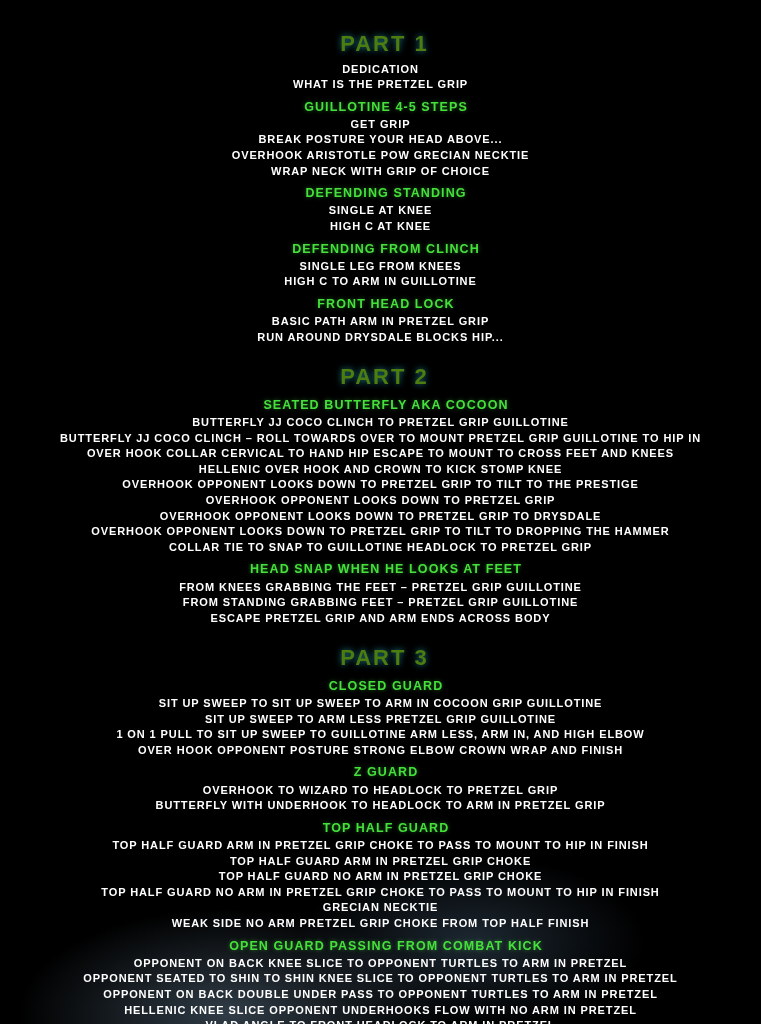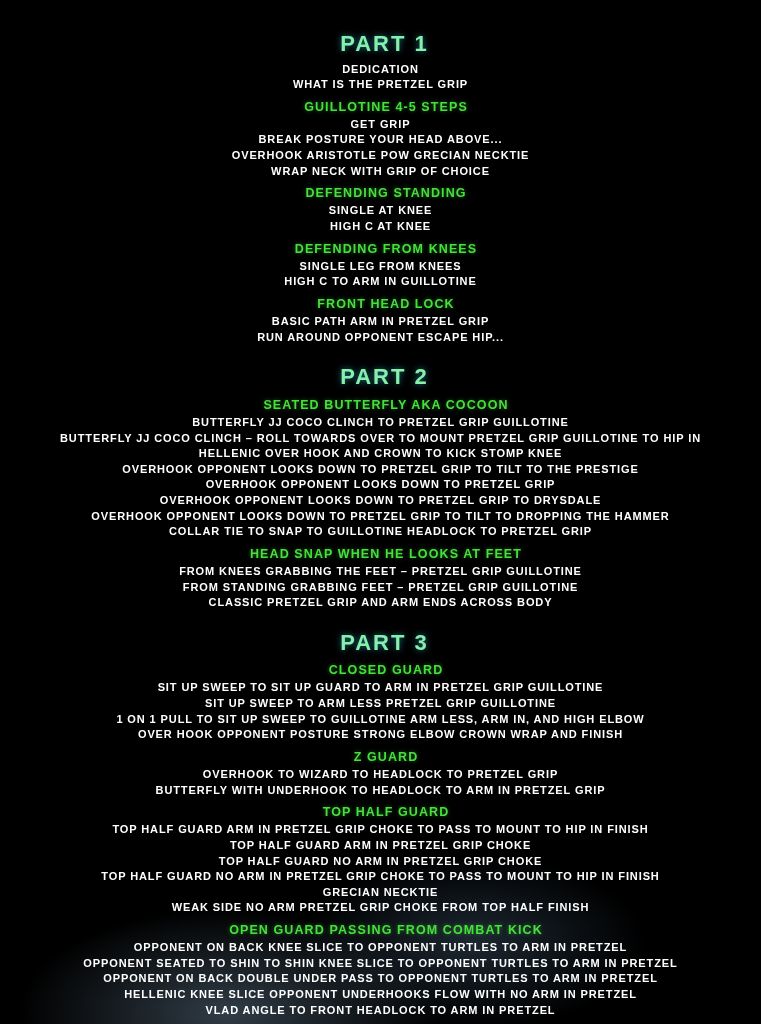--- a/index.html
+++ b/index.html
@@ -34,21 +34,21 @@
   .content {
     position: relative;
     z-index: 2;
     padding: 30px 0 12px 0;
     text-align: center;
   }
   .part-title {
     font-size: 22px;
     font-weight: bold;
     letter-spacing: 2px;
-    color: #86efac;
+    color: #4d7c0f;
     text-shadow: 0 0 6px rgba(53,217,242,0.55);
     margin: 0 0 4px 8px;
     line-height: 1.25;
   }
   .section-title {
     font-size: 12.5px;
     font-weight: bold;
     letter-spacing: 1.1px;
     color: #46e03c;
     text-shadow: 0 0 4px rgba(70,224,60,0.45);
@@ -81,57 +81,58 @@
       <div class="section-title">GUILLOTINE 4-5 STEPS</div>
       <div class="item">GET GRIP</div>
       <div class="item">BREAK POSTURE YOUR HEAD ABOVE...</div>
       <div class="item">OVERHOOK ARISTOTLE POW GRECIAN NECKTIE</div>
       <div class="item">WRAP NECK WITH GRIP OF CHOICE</div>
 
       <div class="section-title">DEFENDING STANDING</div>
       <div class="item">SINGLE AT KNEE</div>
       <div class="item">HIGH C AT KNEE</div>
 
-      <div class="section-title">DEFENDING FROM KNEES</div>
+      <div class="section-title">DEFENDING FROM CLINCH</div>
       <div class="item">SINGLE LEG FROM KNEES</div>
       <div class="item">HIGH C TO ARM IN GUILLOTINE</div>
 
       <div class="section-title">FRONT HEAD LOCK</div>
       <div class="item">BASIC PATH ARM IN PRETZEL GRIP</div>
-      <div class="item">RUN AROUND OPPONENT ESCAPE HIP...</div>
+      <div class="item">RUN AROUND DRYSDALE BLOCKS HIP...</div>
     </div>
 
     <div class="gap-2"></div>
 
     <div class="part-block">
       <div class="part-title">PART 2</div>
 
       <div class="section-title">SEATED BUTTERFLY AKA COCOON</div>
       <div class="item">BUTTERFLY JJ COCO CLINCH TO PRETZEL GRIP GUILLOTINE</div>
       <div class="item">BUTTERFLY JJ COCO CLINCH – ROLL TOWARDS OVER TO MOUNT PRETZEL GRIP GUILLOTINE TO HIP IN</div>
+      <div class="item">OVER HOOK COLLAR CERVICAL TO HAND HIP ESCAPE TO MOUNT TO CROSS FEET AND KNEES</div>
       <div class="item">HELLENIC OVER HOOK AND CROWN TO KICK STOMP KNEE</div>
       <div class="item">OVERHOOK OPPONENT LOOKS DOWN TO PRETZEL GRIP TO TILT TO THE PRESTIGE</div>
       <div class="item">OVERHOOK OPPONENT LOOKS DOWN TO PRETZEL GRIP</div>
       <div class="item">OVERHOOK OPPONENT LOOKS DOWN TO PRETZEL GRIP TO DRYSDALE</div>
       <div class="item">OVERHOOK OPPONENT LOOKS DOWN TO PRETZEL GRIP TO TILT TO DROPPING THE HAMMER</div>
       <div class="item">COLLAR TIE TO SNAP TO GUILLOTINE HEADLOCK TO PRETZEL GRIP</div>
 
       <div class="section-title">HEAD SNAP WHEN HE LOOKS AT FEET</div>
       <div class="item">FROM KNEES GRABBING THE FEET – PRETZEL GRIP GUILLOTINE</div>
       <div class="item">FROM STANDING GRABBING FEET – PRETZEL GRIP GUILLOTINE</div>
-      <div class="item">CLASSIC PRETZEL GRIP AND ARM ENDS ACROSS BODY</div>
+      <div class="item">ESCAPE PRETZEL GRIP AND ARM ENDS ACROSS BODY</div>
     </div>
 
     <div class="gap-2"></div>
 
     <div class="part-block">
       <div class="part-title">PART 3</div>
 
       <div class="section-title">CLOSED GUARD</div>
-      <div class="item">SIT UP SWEEP TO SIT UP GUARD TO ARM IN PRETZEL GRIP GUILLOTINE</div>
+      <div class="item">SIT UP SWEEP TO SIT UP SWEEP TO ARM IN COCOON GRIP GUILLOTINE</div>
       <div class="item">SIT UP SWEEP TO ARM LESS PRETZEL GRIP GUILLOTINE</div>
       <div class="item">1 ON 1 PULL TO SIT UP SWEEP TO GUILLOTINE ARM LESS, ARM IN, AND HIGH ELBOW</div>
       <div class="item">OVER HOOK OPPONENT POSTURE STRONG ELBOW CROWN WRAP AND FINISH</div>
 
       <div class="section-title">Z GUARD</div>
       <div class="item">OVERHOOK TO WIZARD TO HEADLOCK TO PRETZEL GRIP</div>
       <div class="item">BUTTERFLY WITH UNDERHOOK TO HEADLOCK TO ARM IN PRETZEL GRIP</div>
 
       <div class="section-title">TOP HALF GUARD</div>
       <div class="item">TOP HALF GUARD ARM IN PRETZEL GRIP CHOKE TO PASS TO MOUNT TO HIP IN FINISH</div>

